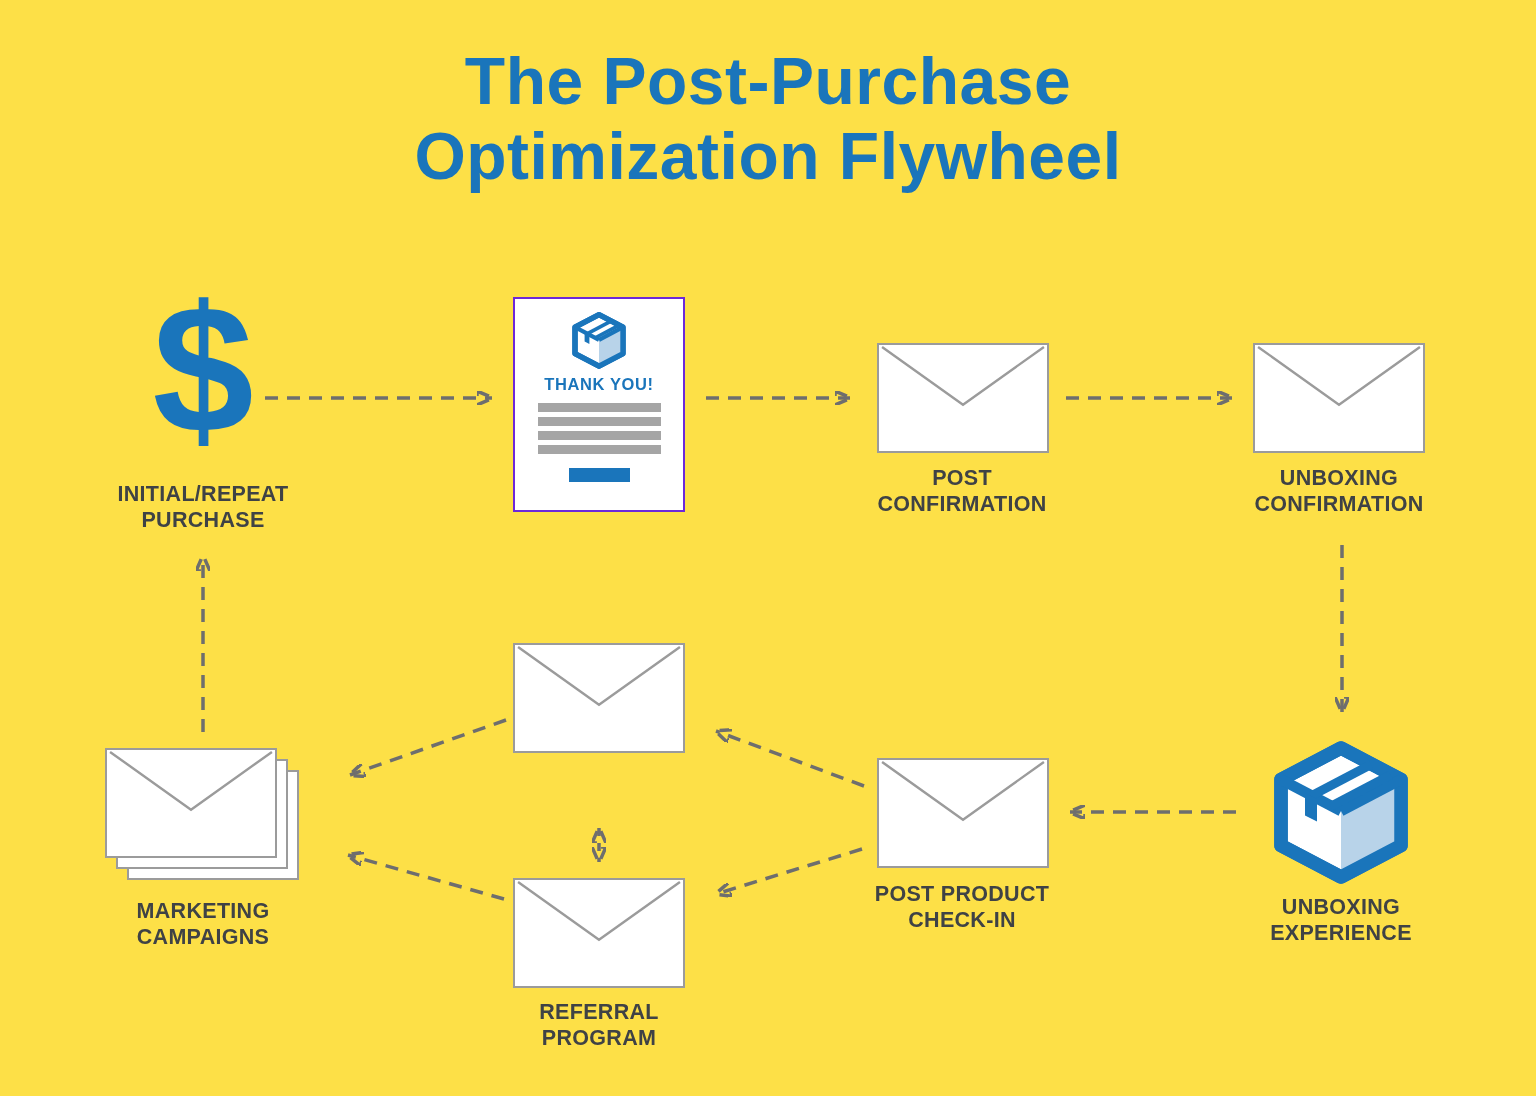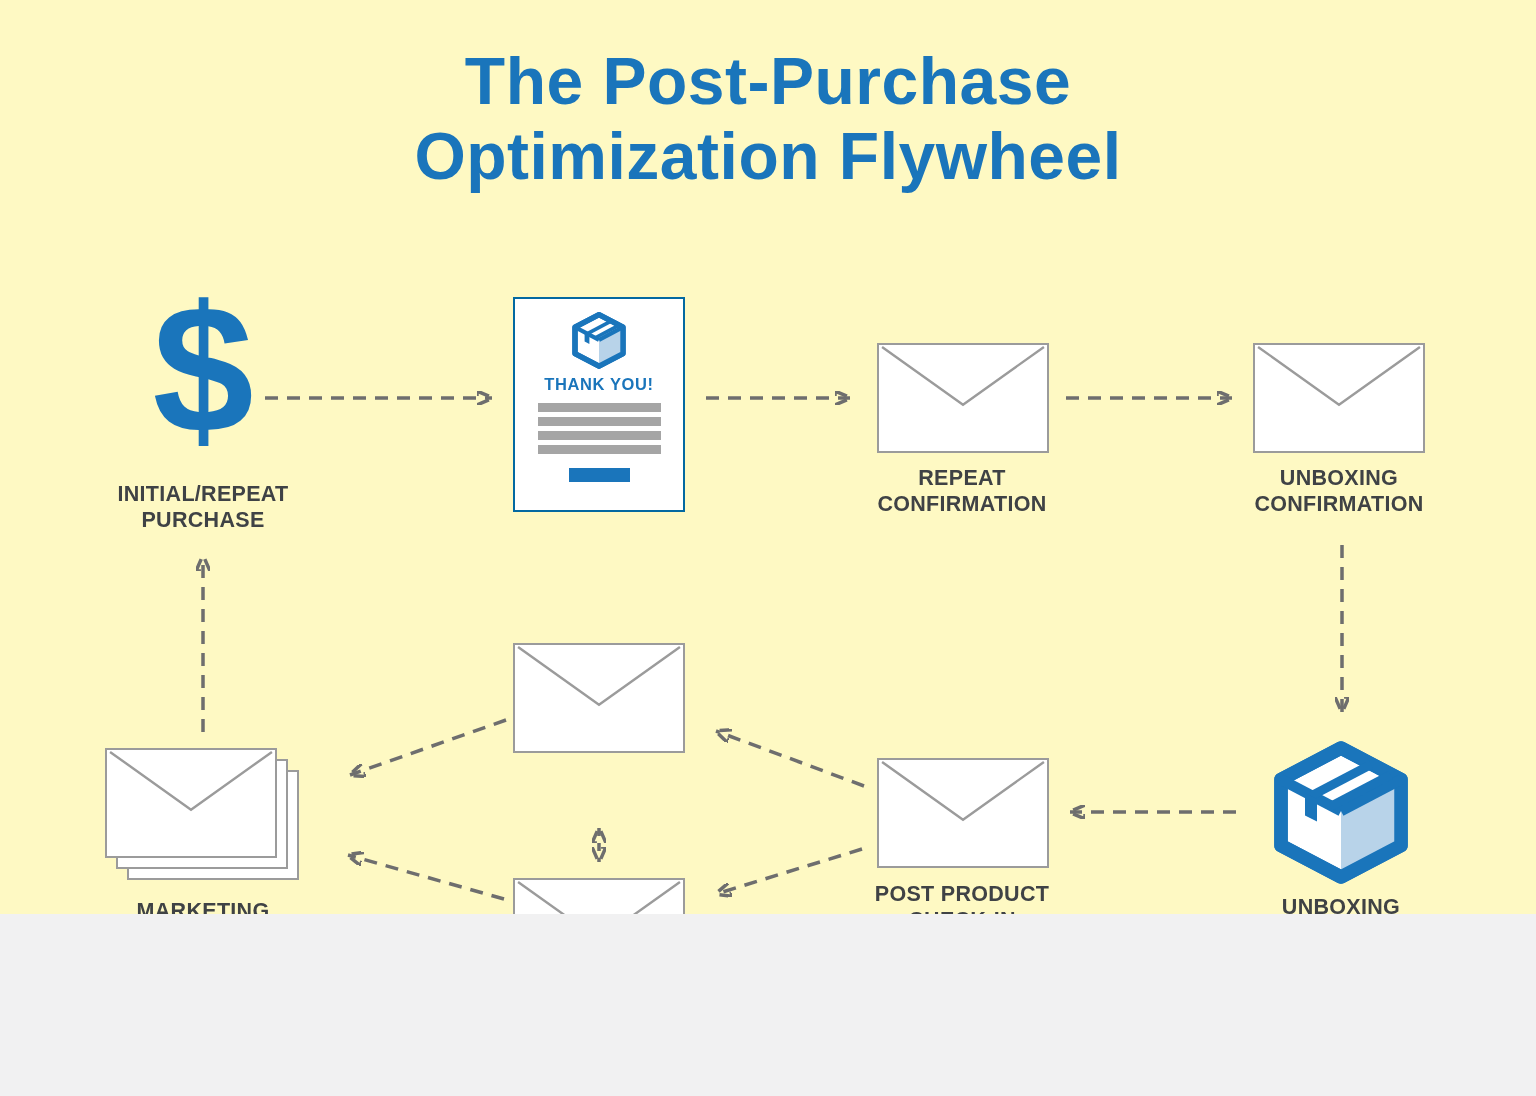--- a/index.html
+++ b/index.html
@@ -1,18 +1,18 @@
 <!DOCTYPE html>
 <html><head>
 <meta charset="utf-8">
 <style>
   html,body{margin:0;padding:0;background:#f1f1f2;}
   .canvas{
-    position:relative;width:1536px;height:914px;margin:0 auto;
-    background:#fef9c3;overflow:hidden;
+    position:relative;width:1536px;height:1096px;margin:0 auto;
+    background:#fde047;overflow:hidden;
     font-family:"Liberation Sans",sans-serif;
   }
   
   .title{
     position:absolute;left:0;top:44px;width:100%;
     text-align:center;color:#1a75bb;font-weight:bold;
     font-size:66px;line-height:1.13;letter-spacing:.5px;
   }
   
   .arrows{position:absolute;left:0;top:0;width:1536px;height:1096px;pointer-events:none;}
@@ -31,21 +31,21 @@
   .envelope svg{position:absolute;left:0;top:0;width:100%;height:100%;}
   .env-plain{position:absolute;width:172px;height:110px;background:#ffffff;
     border:2px solid #9b9b9b;box-sizing:border-box;}
   
   .dollar{
     position:absolute;left:203px;top:278px;transform:translateX(-50%);
     color:#1a75bb;font-size:182px;line-height:1;font-weight:bold;
   }
   .card{
     position:absolute;left:513px;top:297px;width:172px;height:215px;
-    background:#ffffff;border:2px solid #0369a1;box-sizing:border-box;
+    background:#ffffff;border:2px solid #6d28d9;box-sizing:border-box;
     display:flex;flex-direction:column;align-items:center;
   }
   .card .pkg{margin-top:11px;width:60px;height:62px;}
   .card .ty{color:#1a75bb;font-weight:bold;font-size:16.5px;letter-spacing:.6px;margin-top:3px;}
   .card .bars{margin-top:9px;display:flex;flex-direction:column;gap:5px;align-items:center;}
   .card .bar{width:123px;height:9px;background:#a5a5a5;}
   .card .btn{margin-top:14px;width:61px;height:14px;background:#1a75bb;}
   .bigbox{position:absolute;left:1266px;top:738px;width:150px;height:152px;}
 </style>
 </head>
@@ -100,21 +100,21 @@
       <div class="bar"></div>
     </div>
     <div class="btn"></div>
   </div>
 
   <div class="envelope" style="left:877px;top:343px;">
     <svg viewBox="0 0 172 110">
       <polyline points="2,2 86,62 170,2" fill="none" stroke="#9b9b9b" stroke-width="2.5"></polyline>
     </svg>
   </div>
-  <div class="node-label" style="left:812px;top:465px;">REPEAT
+  <div class="node-label" style="left:812px;top:465px;">POST
 CONFIRMATION</div>
 
   <div class="envelope" style="left:1253px;top:343px;">
     <svg viewBox="0 0 172 110">
       <polyline points="2,2 86,62 170,2" fill="none" stroke="#9b9b9b" stroke-width="2.5"></polyline>
     </svg>
   </div>
   <div class="node-label" style="left:1189px;top:465px;">UNBOXING
 CONFIRMATION</div>
 
@@ -143,20 +143,22 @@
     <svg viewBox="0 0 172 110">
       <polyline points="2,2 86,62 170,2" fill="none" stroke="#9b9b9b" stroke-width="2.5"></polyline>
     </svg>
   </div>
 
   <div class="envelope" style="left:513px;top:878px;">
     <svg viewBox="0 0 172 110">
       <polyline points="2,2 86,62 170,2" fill="none" stroke="#9b9b9b" stroke-width="2.5"></polyline>
     </svg>
   </div>
+  <div class="node-label" style="left:449px;top:999px;">REFERRAL
+PROGRAM</div>
 
   <div>
     <div class="env-plain" style="left:127px;top:770px;"></div>
     <div class="env-plain" style="left:116px;top:759px;"></div>
     <div class="envelope" style="left:105px;top:748px;">
       <svg viewBox="0 0 172 110">
         <polyline points="2,2 86,62 170,2" fill="none" stroke="#9b9b9b" stroke-width="2.5"></polyline>
       </svg>
     </div>
   </div>

